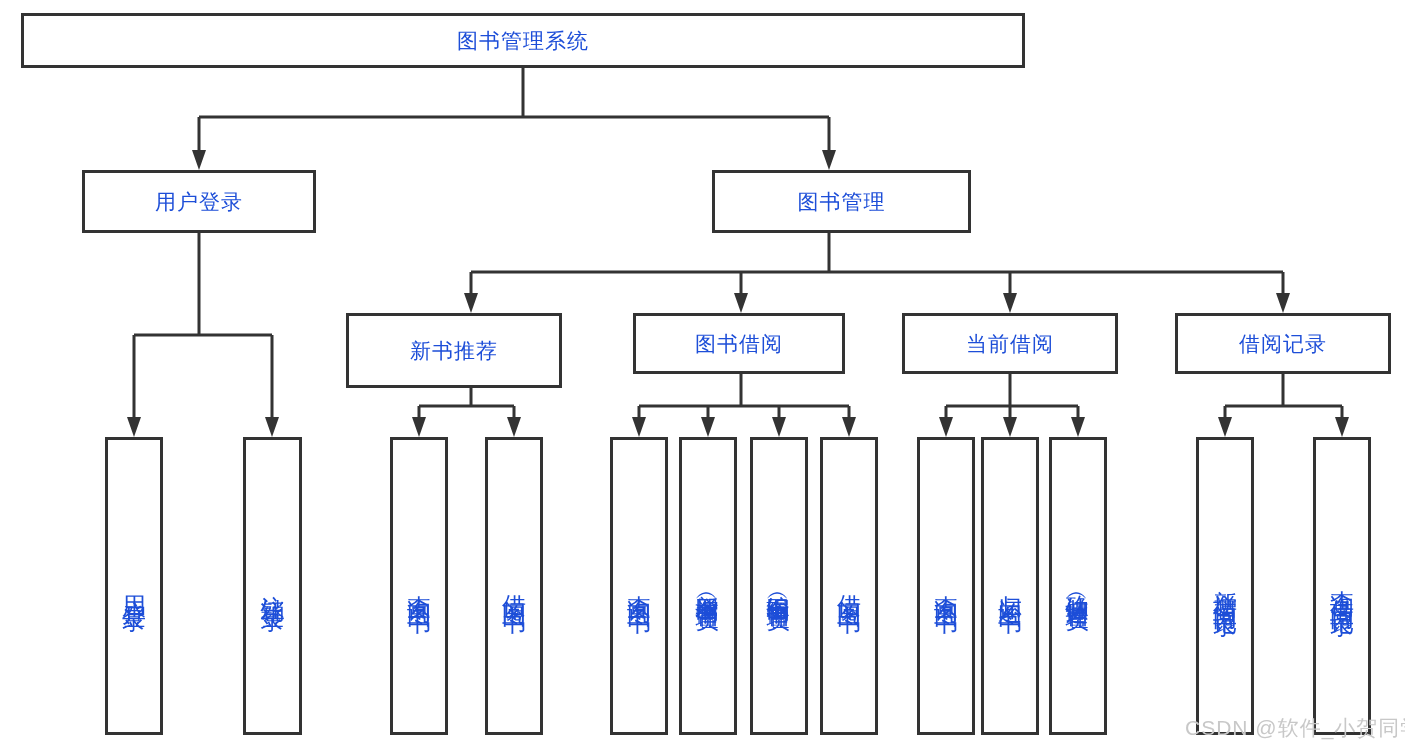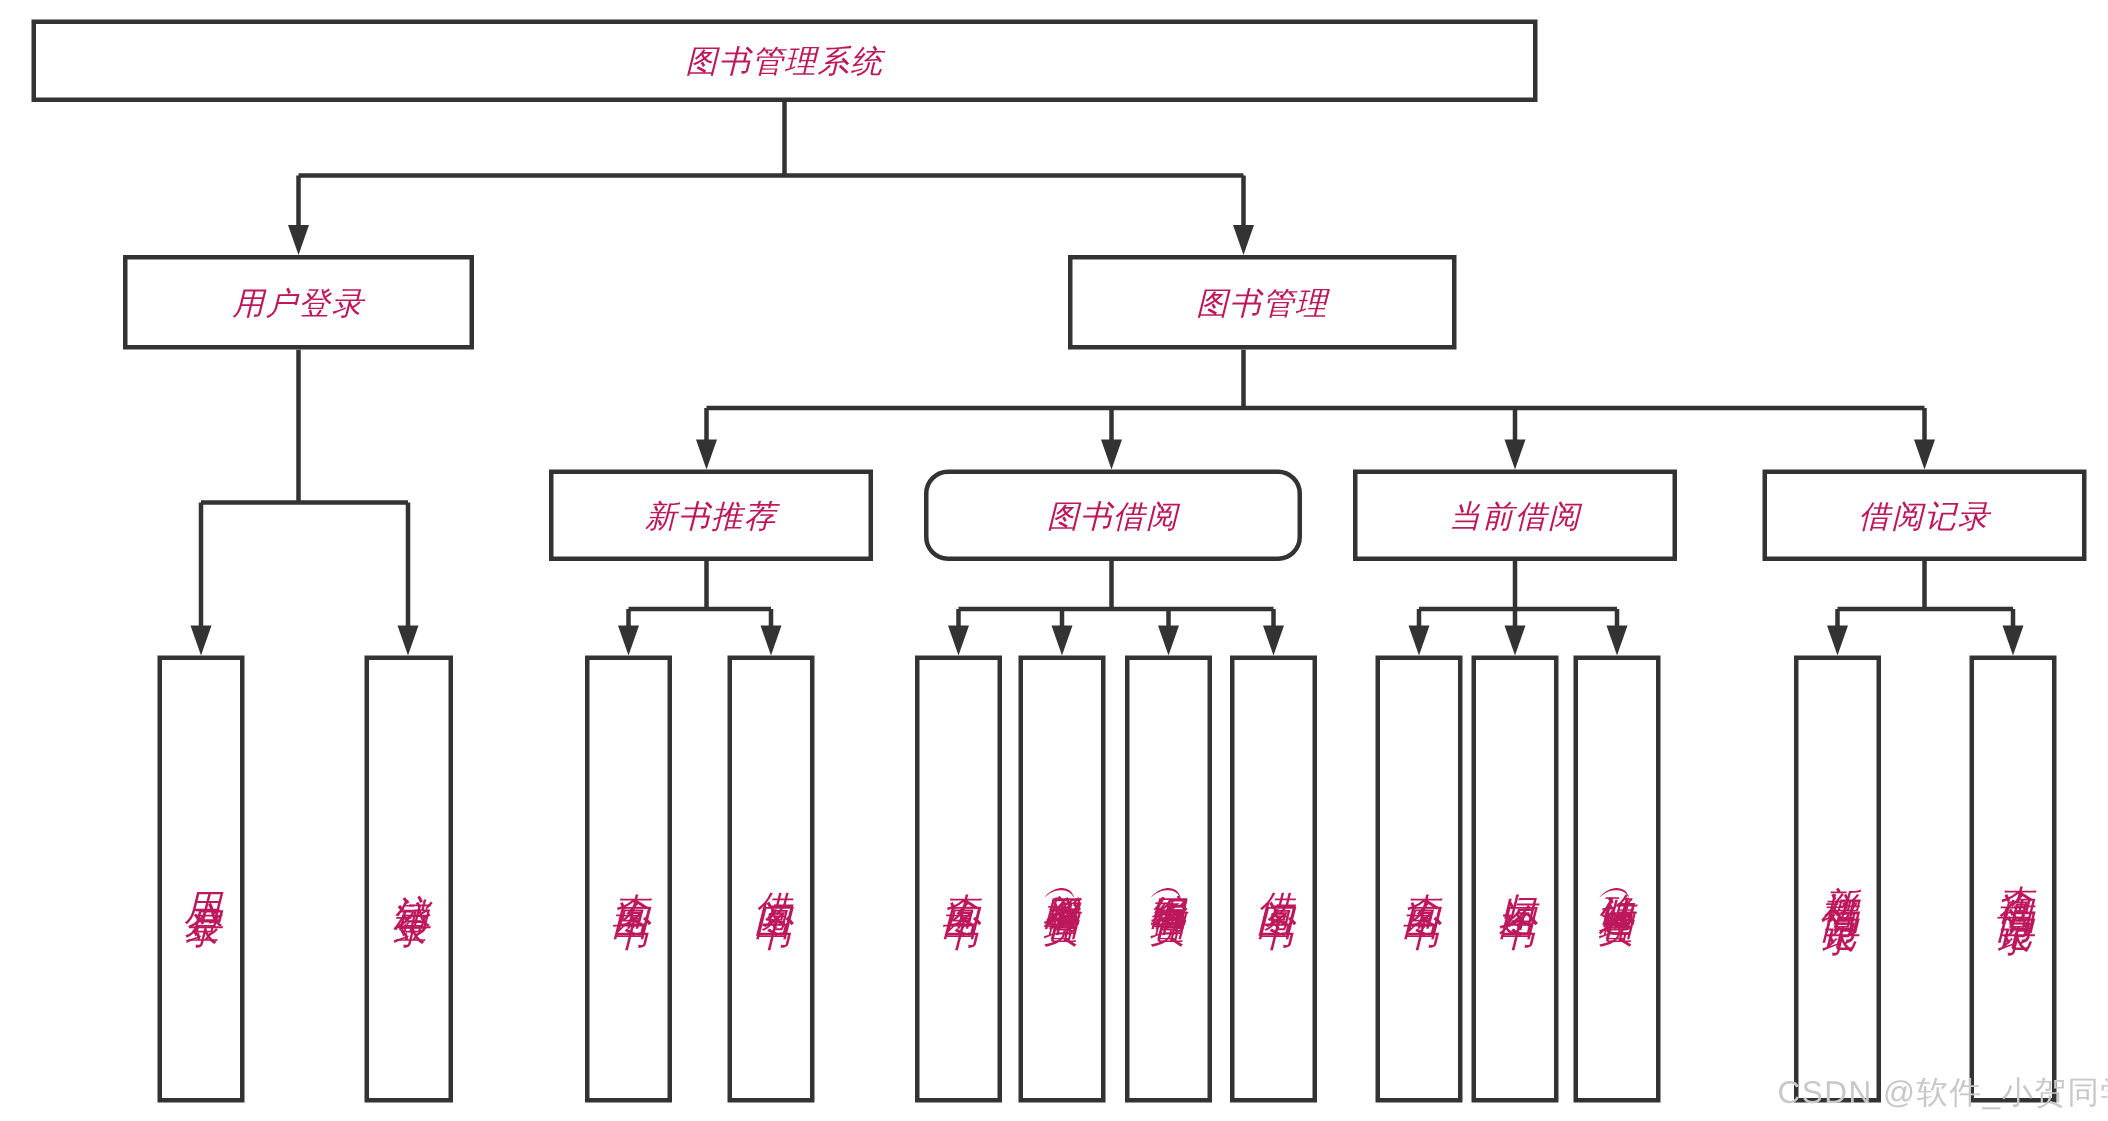--- a/index.html
+++ b/index.html
@@ -1,23 +1,23 @@
 <!DOCTYPE html>
 <html><head>
 <meta charset="utf-8">
 <style>
   html,body{margin:0;padding:0;background:#ffffff;}
   body{width:1405px;height:747px;position:relative;overflow:hidden;
        font-family:"Liberation Sans","DejaVu Sans",sans-serif;}
   .canvas{position:absolute;inset:0;}
   svg.connectors{position:absolute;left:0;top:0;z-index:1;}
   .node{position:absolute;box-sizing:border-box;background:#ffffff;
-        border:3px solid #333333;color:#be185d;z-index:2;
+        border:3px solid #333333;color:#1d4ed8;z-index:2;
         display:flex;align-items:center;justify-content:center;
-        font-size:21px;letter-spacing:1px;font-style:italic;}
+        font-size:21px;letter-spacing:1px;}
   .node.vert{writing-mode:vertical-rl;text-orientation:mixed;
              font-size:24px;letter-spacing:5px;}
   .node.vert.long{letter-spacing:2px;font-size:23px;}
   .watermark{position:absolute;z-index:3;color:#c8c8c8;font-size:21px;
              letter-spacing:1px;white-space:nowrap;}
 </style>
 </head>
 <body>
 
 <div class="canvas">
@@ -51,22 +51,22 @@
       <polygon points="1218,417 1232,417 1225,437"></polygon>
       <polygon points="1335,417 1349,417 1342,437"></polygon>
     </g>
   </svg>
 
   <div class="node" style="left:21px;top:13px;width:1004px;height:55px;">图书管理系统</div>
 
   <div class="node" style="left:82px;top:170px;width:234px;height:63px;">用户登录</div>
   <div class="node" style="left:712px;top:170px;width:259px;height:63px;">图书管理</div>
 
-  <div class="node" style="left:366px;top:313px;width:216px;height:61px;">新书推荐</div>
-  <div class="node" style="left:616px;top:313px;width:252px;height:61px;border-radius:16px;">图书借阅</div>
+  <div class="node" style="left:346px;top:313px;width:216px;height:75px;">新书推荐</div>
+  <div class="node" style="left:633px;top:313px;width:212px;height:61px;">图书借阅</div>
   <div class="node" style="left:902px;top:313px;width:216px;height:61px;">当前借阅</div>
   <div class="node" style="left:1175px;top:313px;width:216px;height:61px;">借阅记录</div>
 
   <div class="node vert" style="left:105px;top:437px;width:58px;height:298px;">用户登录</div>
   <div class="node vert" style="left:243px;top:437px;width:59px;height:298px;">注销登录</div>
 
   <div class="node vert" style="left:390px;top:437px;width:58px;height:298px;">查询图书</div>
   <div class="node vert" style="left:485px;top:437px;width:58px;height:298px;">借阅图书</div>
 
   <div class="node vert" style="left:610px;top:437px;width:58px;height:298px;">查询图书</div>

